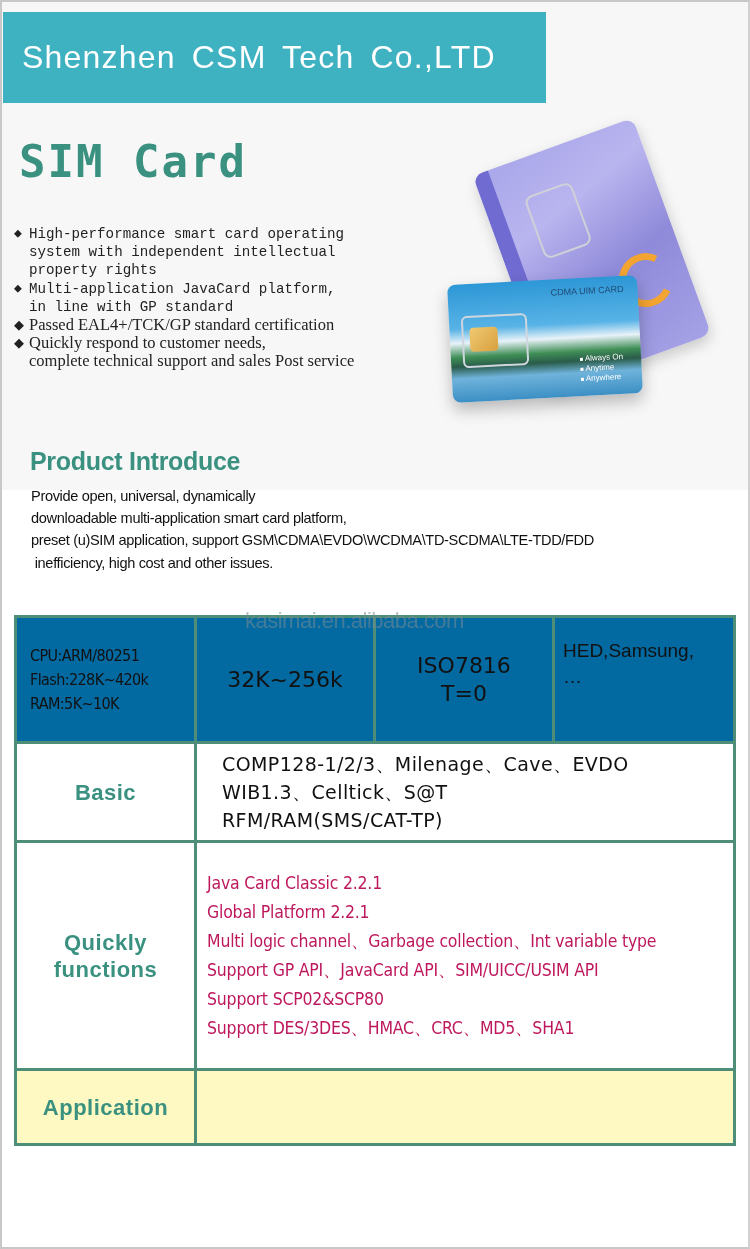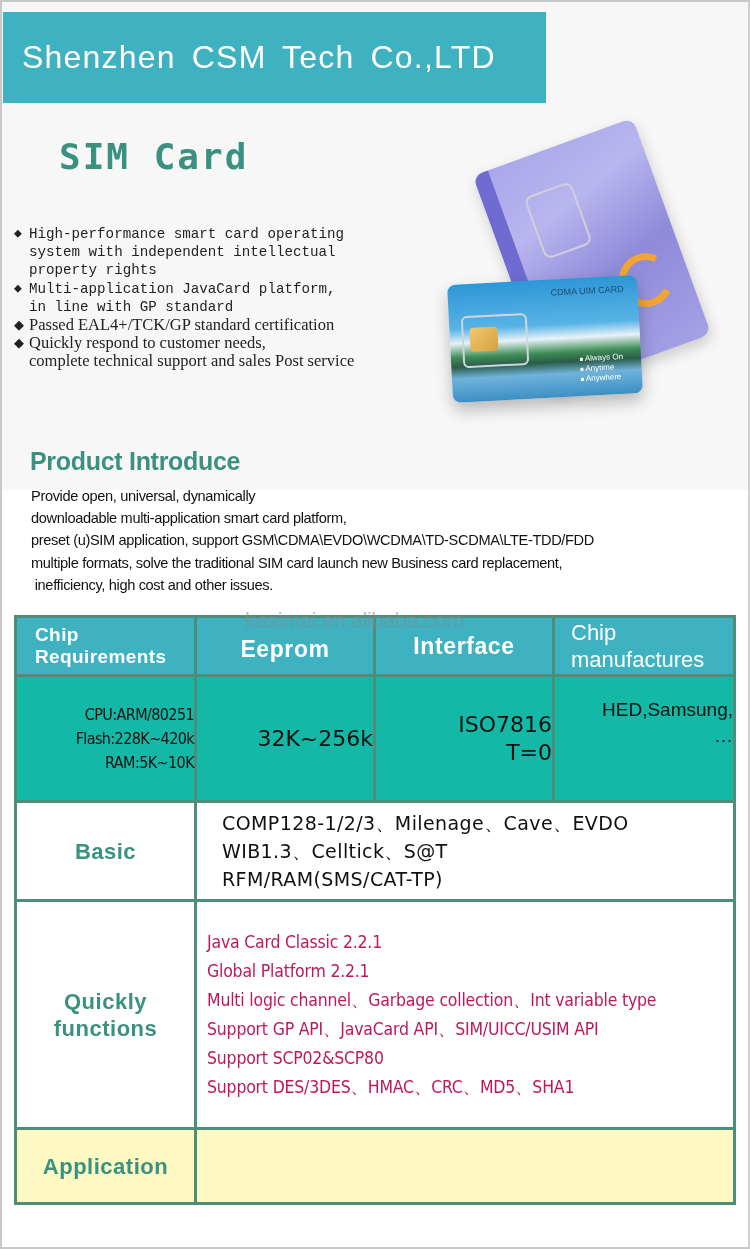--- a/index.html
+++ b/index.html
@@ -18,21 +18,21 @@
   }
   .banner {
     position: absolute; left: 3px; top: 12px; width: 543px; height: 91px;
     background: #3fb2c2; color: #fff;
     font-size: 32px; letter-spacing: 1.2px; word-spacing: 6px;
     display: flex; align-items: center; padding-left: 19px; box-sizing: border-box;
   }
   .sim-title {
     position: absolute; left: 19px; top: 136px;
     font-family: "DejaVu Sans Mono", monospace; font-weight: bold;
-    font-size: 36px; color: #3a9180; letter-spacing: 2px; margin-left: 40px;
+    font-size: 44px; color: #3a9180; letter-spacing: 2px;
   }
   .features { position: absolute; left: 14px; top: 225px; font-size: 15px; color: #222; line-height: 18.2px; }
   .feat { display: flex; }
   .feat .dia { width: 15px; font-size: 13px; flex: none; }
   .feat.mono { font-family: "Liberation Mono", monospace; font-size: 14.2px; }
   .feat.serif { font-family: "Liberation Serif", serif; font-size: 16.5px; }
   .feat .txt { white-space: pre-line; }
 
   .cards { position: absolute; left: 445px; top: 120px; width: 260px; height: 285px; }
   .card-back {
@@ -93,21 +93,21 @@
 
   table.spec {
     position: absolute; left: 14px; top: 615px; width: 719px;
     border-collapse: collapse; table-layout: fixed;
   }
   table.spec td { border: 3px solid #4e8e78; padding: 0; vertical-align: middle; }
   .hdr td { background: #3fb2c2; color: #fff; height: 56px; }
   .hdr .h1 { font-weight: bold; font-size: 19px; line-height: 22px; padding-left: 18px; letter-spacing: 0.4px; }
   .hdr .h2, .hdr .h3 { font-weight: bold; font-size: 23px; text-align: center; letter-spacing: 0.6px; }
   .hdr .h4 { font-size: 22px; line-height: 27px; padding-left: 16px; }
-  .row1 td { height: 103px; background: #14b8a6; text-align: right; }
+  .row1 td { height: 103px; background: #0369a1; }
   .cpu { font-family: "DejaVu Sans Condensed","DejaVu Sans", sans-serif; font-size: 16px; line-height: 24px; padding-left: 13px !important; color: #111; letter-spacing: -0.6px; }
   .eep { text-align: center; font-family: "DejaVu Sans", sans-serif; font-size: 22px; color: #111; }
   .iface { text-align: center; font-family: "DejaVu Sans", sans-serif; font-size: 22px; color: #111; line-height: 28px; }
   .mfr { vertical-align: top !important; padding: 20px 0 0 8px !important; font-size: 19px; color: #111; line-height: 26px; }
   .label-cell { color: #3a9180; font-weight: bold; font-size: 22px; text-align: center; letter-spacing: 0.5px; line-height: 27px; background: #fff; }
   .basic-row td { height: 96px; background: #fff; }
   .basic-text { font-family: "DejaVu Sans", sans-serif; font-size: 19px; color: #111; line-height: 28px; padding-left: 25px !important; letter-spacing: 0.4px; }
   .plat-row td { height: 225px; background: #fff; }
   .plat-text { font-family: "DejaVu Sans Condensed","DejaVu Sans", sans-serif; font-size: 17.5px; color: #be185d; line-height: 29px; padding-left: 10px !important; letter-spacing: -0.2px; }
   .app-row td { height: 72px; background: #fef9c3; }
@@ -164,50 +164,33 @@
       <span>Anywhere</span>
     </div>
   </div>
 </div>
 
 <div class="intro-title">Product Introduce</div>
 <div class="intro-text">
   <div>Provide open, universal, dynamically</div>
   <div>downloadable multi-application smart card platform,</div>
   <div>preset (u)SIM application, support GSM\CDMA\EVDO\WCDMA\TD-SCDMA\LTE-TDD/FDD</div>
-  <div>multiple formats, solve the traditional SIM card launch new Business card replacement,</div>
   <div> inefficiency, high cost and other issues.</div>
 </div>
 
 <div class="watermark">kasimai.en.alibaba.com</div>
 
 <table class="spec">
   <colgroup>
     <col style="width:180px">
       <col style="width:179px">
       <col style="width:179px">
       <col style="width:181px">
   </colgroup>
   <tbody>
-      <tr class="hdr">
-    <td class="h1">
-      <div>Chip</div>
-      <div>Requirements</div>
-    </td>
-    <td class="h2">
-      <div style="margin-top:6px">Eeprom</div>
-    </td>
-    <td class="h3">
-      <div>Interface</div>
-    </td>
-    <td class="h4">
-      <div>Chip</div>
-      <div>manufactures</div>
-    </td>
-  </tr>
   <tr class="row1">
     <td class="cpu">
       <div>CPU:ARM/80251</div>
       <div>Flash:228K~420k</div>
       <div>RAM:5K~10K</div>
     </td>
     <td class="eep">32K~256k</td>
     <td class="iface">
       <div>ISO7816</div>
       <div>T=0</div>

